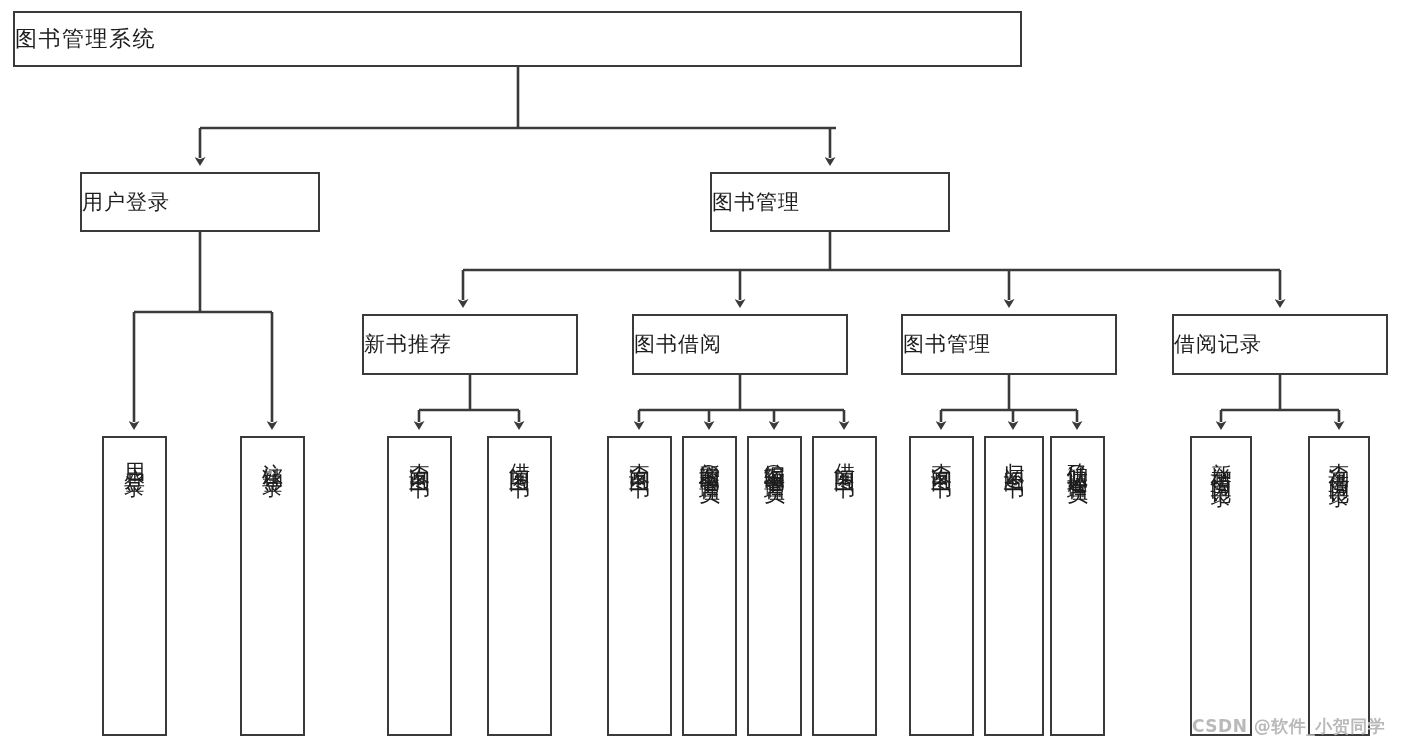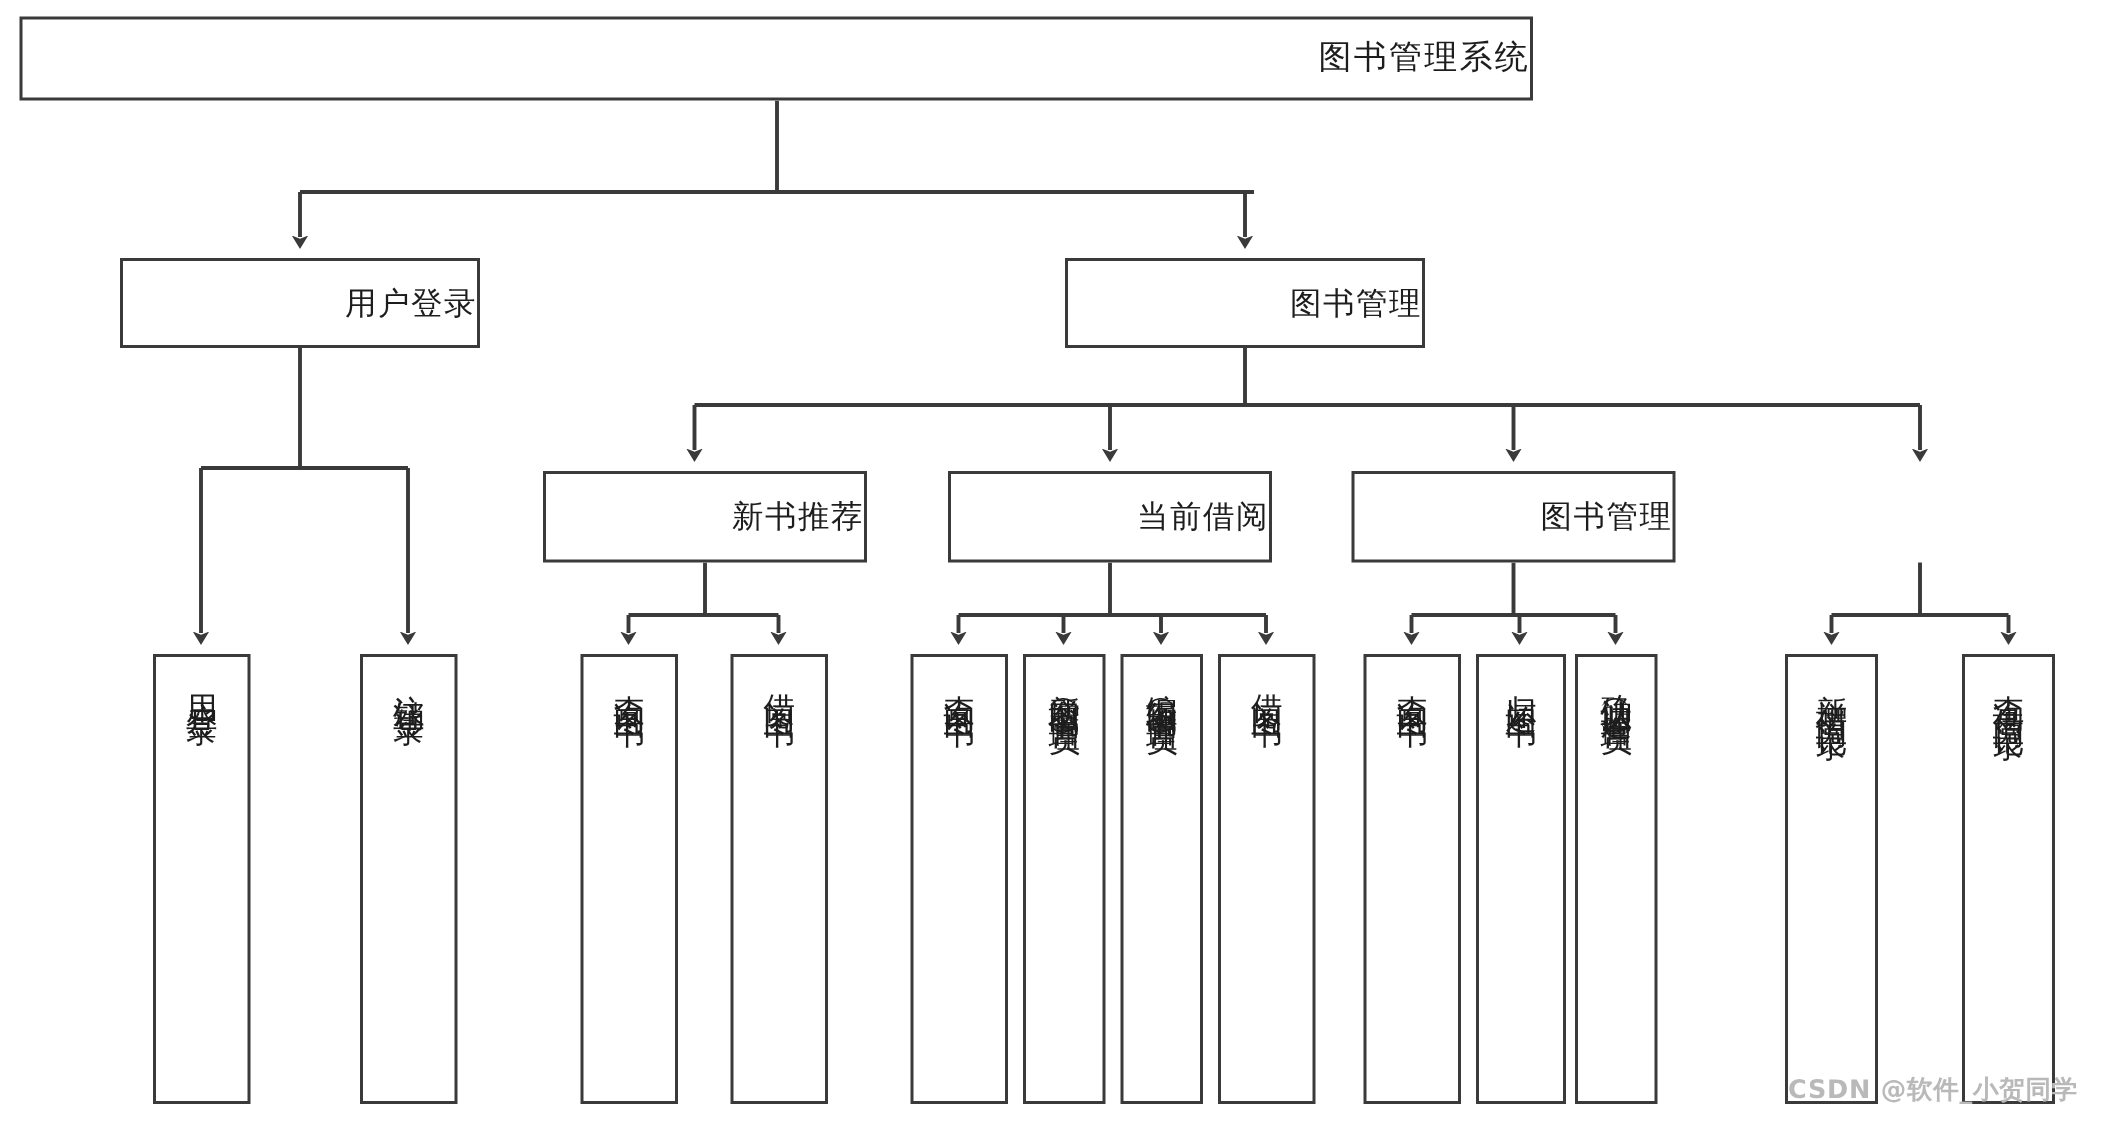--- a/index.html
+++ b/index.html
@@ -26,21 +26,21 @@
     height: 747px;
     pointer-events: none;
   }
   .node {
     position: absolute;
     box-sizing: border-box;
     background: #ffffff;
     border: 2px solid #3a3a3a;
     display: flex;
     align-items: center;
-    justify-content: flex-end;
+    justify-content: flex-start;
     color: #1d1d1d;
     z-index: 2;
   }
   .node .label {
     display: block;
     text-align: center;
     line-height: 1.15;
     white-space: nowrap;
   }
   
@@ -142,25 +142,28 @@
     <span class="label">用户登录</span>
   </div>
   <div class="node horiz" style="left: 710px; top: 172px; width: 240px; height: 60px; border-color: rgb(58, 58, 58); background: rgb(255, 255, 255); color: rgb(29, 29, 29);">
     <span class="label">图书管理</span>
   </div>
 
   <div class="node horiz" style="left: 362px; top: 314px; width: 216px; height: 61px; border-color: rgb(58, 58, 58); background: rgb(255, 255, 255); color: rgb(29, 29, 29);">
     <span class="label">新书推荐</span>
   </div>
   <div class="node horiz" style="left: 632px; top: 314px; width: 216px; height: 61px; border-color: rgb(58, 58, 58); background: rgb(255, 255, 255); color: rgb(29, 29, 29);">
-    <span class="label">当前借阅</span>
+    <span class="label">图书借阅</span>
   </div>
   <div class="node horiz" style="left: 901px; top: 314px; width: 216px; height: 61px; border-color: rgb(58, 58, 58); background: rgb(255, 255, 255); color: rgb(29, 29, 29);">
     <span class="label">图书管理</span>
   </div>
+  <div class="node horiz" style="left: 1172px; top: 314px; width: 216px; height: 61px; border-color: rgb(58, 58, 58); background: rgb(255, 255, 255); color: rgb(29, 29, 29);">
+    <span class="label">借阅记录</span>
+  </div>
 
   <div class="node vert" style="left: 102px; top: 436px; width: 65px; height: 300px; border-color: rgb(58, 58, 58); background: rgb(255, 255, 255); color: rgb(29, 29, 29);">
     <span class="label">用户登录</span>
   </div>
   <div class="node vert" style="left: 240px; top: 436px; width: 65px; height: 300px; border-color: rgb(58, 58, 58); background: rgb(255, 255, 255); color: rgb(29, 29, 29);">
     <span class="label">注销登录</span>
   </div>
 
   <div class="node vert" style="left: 387px; top: 436px; width: 65px; height: 300px; border-color: rgb(58, 58, 58); background: rgb(255, 255, 255); color: rgb(29, 29, 29);">
     <span class="label">查询图书</span>

